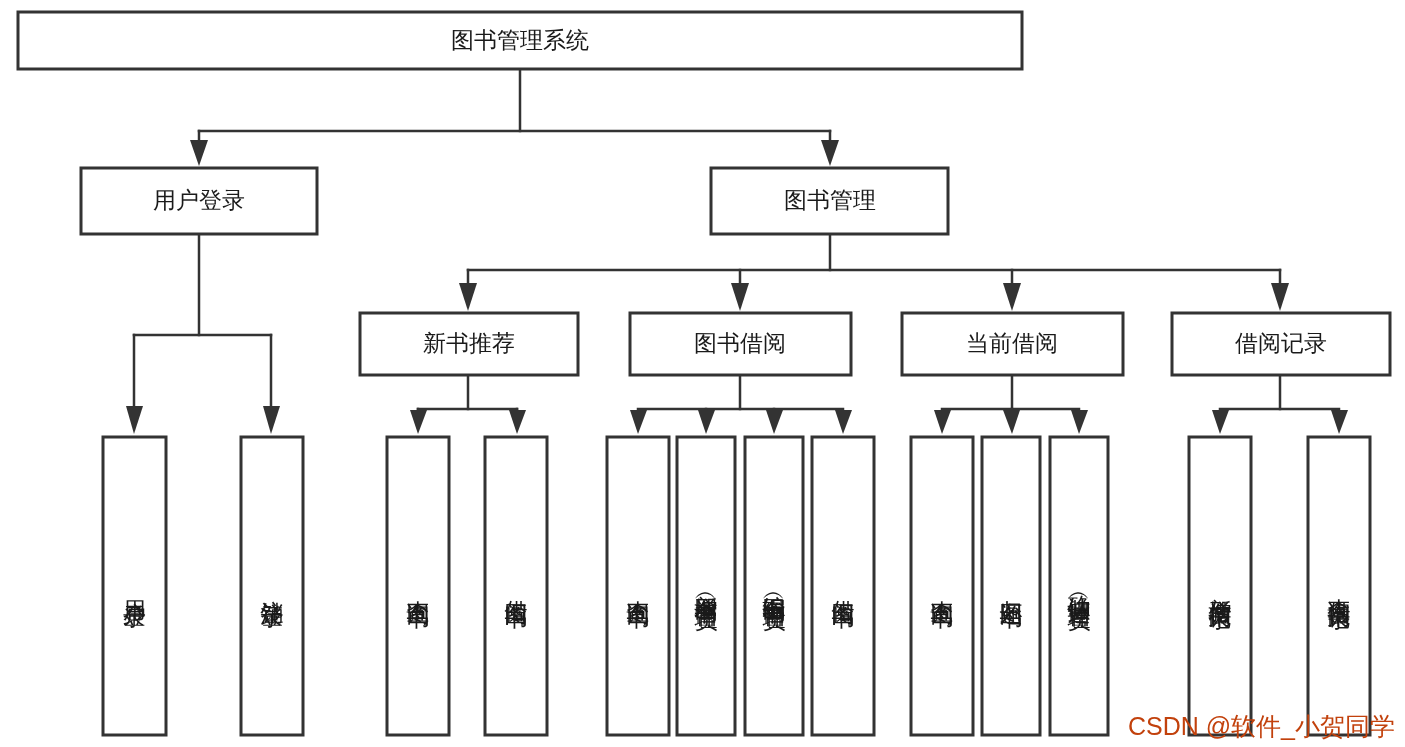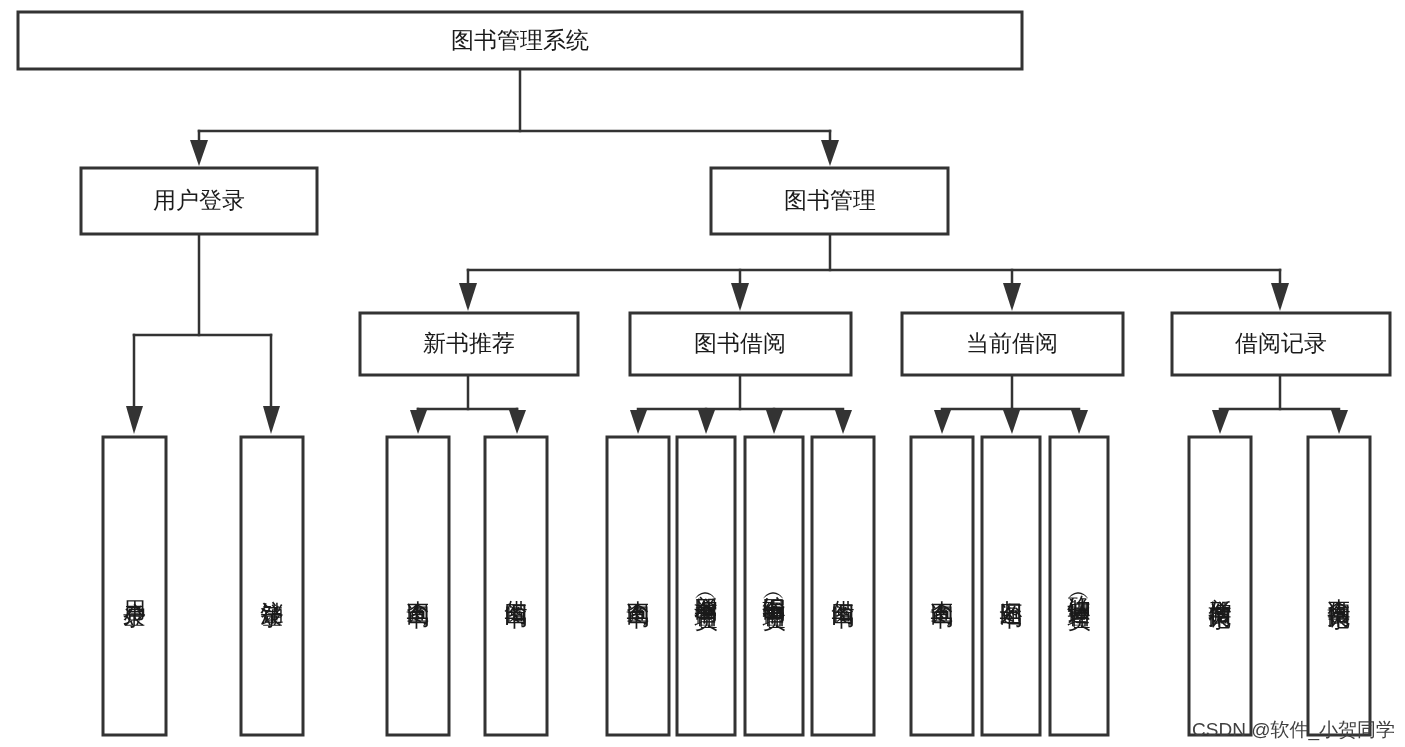--- a/index.html
+++ b/index.html
@@ -63,22 +63,22 @@
     align-items: center;
     justify-content: center;
     pointer-events: none;
     user-select: none;
   }
   .watermark {
     position: absolute;
     right: 10px;
     bottom: 4px;
     font-family: "Liberation Sans", "DejaVu Sans", sans-serif;
-    font-size: 19px;
-    color: #404040;
+    font-size: 25px;
+    color: #c2410c;
     white-space: nowrap;
     user-select: none;
   }
 </style>
 </head>
 <body>
 
 <div id="diagram-root">
 
   <svg class="diagram-canvas" viewBox="0 0 1405 747">

